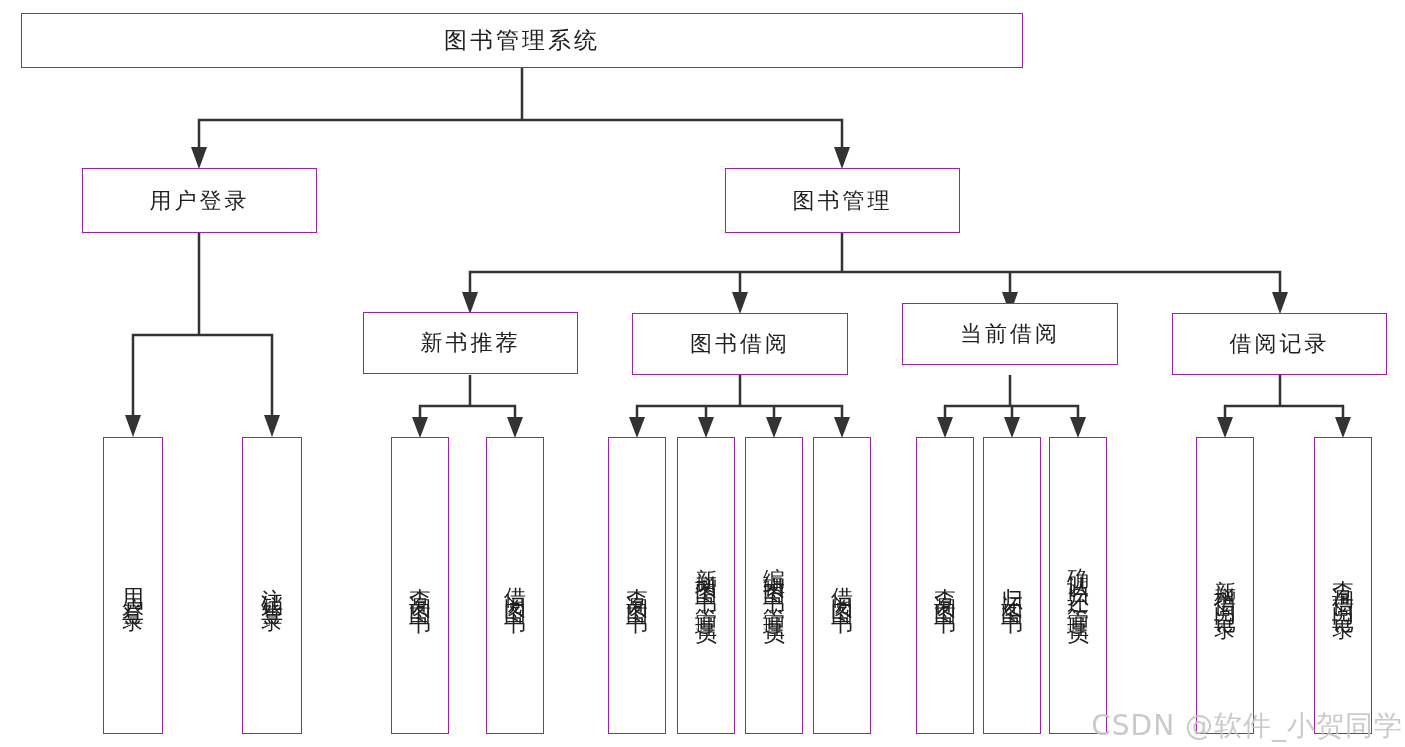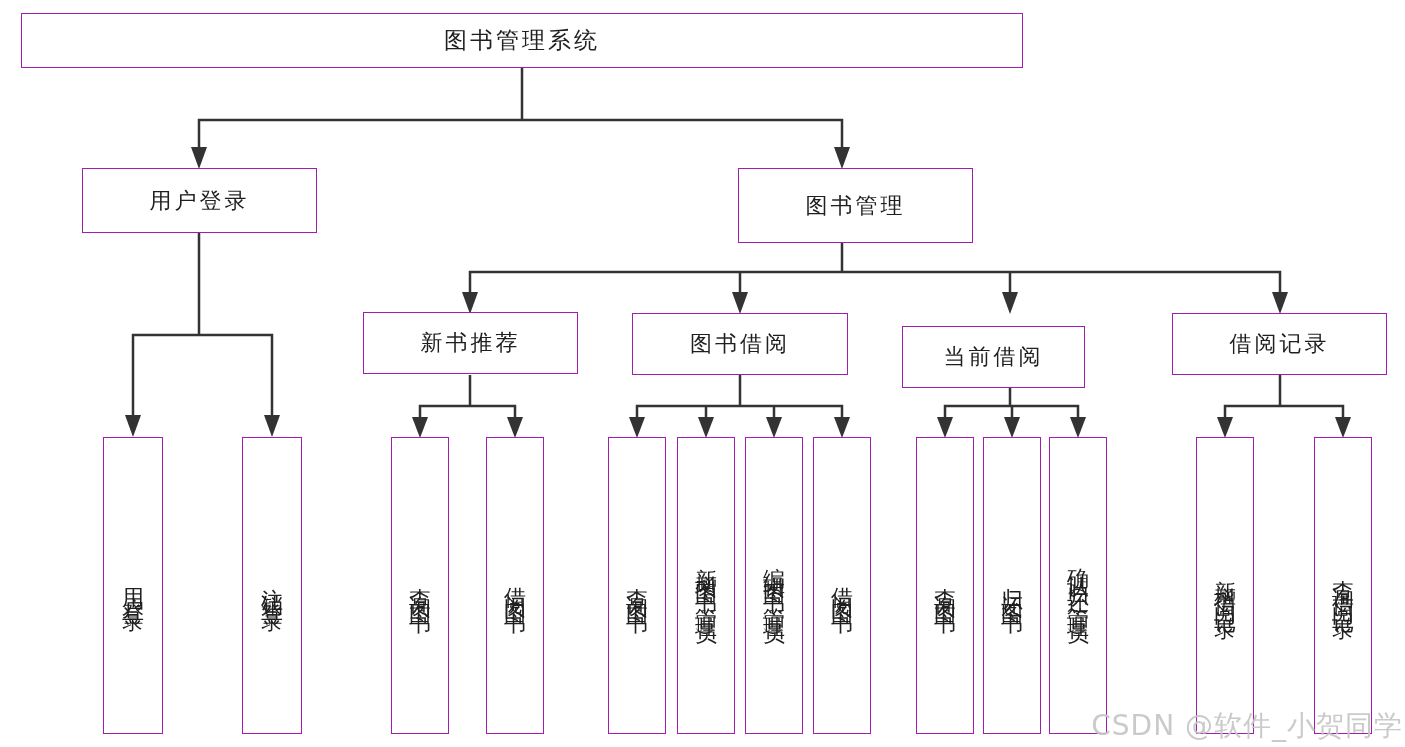--- a/index.html
+++ b/index.html
@@ -105,31 +105,31 @@
     </g>
   </svg>
 
   <div class="box hbox root" style="left:21px; top:13px; width:1002px; height:55px;">
     <span>图书管理系统</span>
   </div>
 
   <div class="box hbox" style="left:82px; top:168px; width:235px; height:65px;">
     <span>用户登录</span>
   </div>
-  <div class="box hbox" style="left:725px; top:168px; width:235px; height:75px;margin-left:13px;">
+  <div class="box hbox" style="left:725px; top:168px; width:235px; height:65px;">
     <span>图书管理</span>
   </div>
 
   <div class="box hbox" style="left:363px; top:312px; width:215px; height:62px;">
     <span>新书推荐</span>
   </div>
   <div class="box hbox" style="left:632px; top:313px; width:216px; height:62px;">
     <span>图书借阅</span>
   </div>
-  <div class="box hbox" style="left:902px; top:326px; width:183px; height:62px;">
+  <div class="box hbox" style="left:902px; top:303px; width:216px; height:62px;">
     <span>当前借阅</span>
   </div>
   <div class="box hbox" style="left:1172px; top:313px; width:215px; height:62px;">
     <span>借阅记录</span>
   </div>
 
   <div class="box vbox" style="left:103px; top:437px; width:60px; height:297px;">
     <span>用户登录</span>
   </div>
   <div class="box vbox" style="left:242px; top:437px; width:60px; height:297px;">

